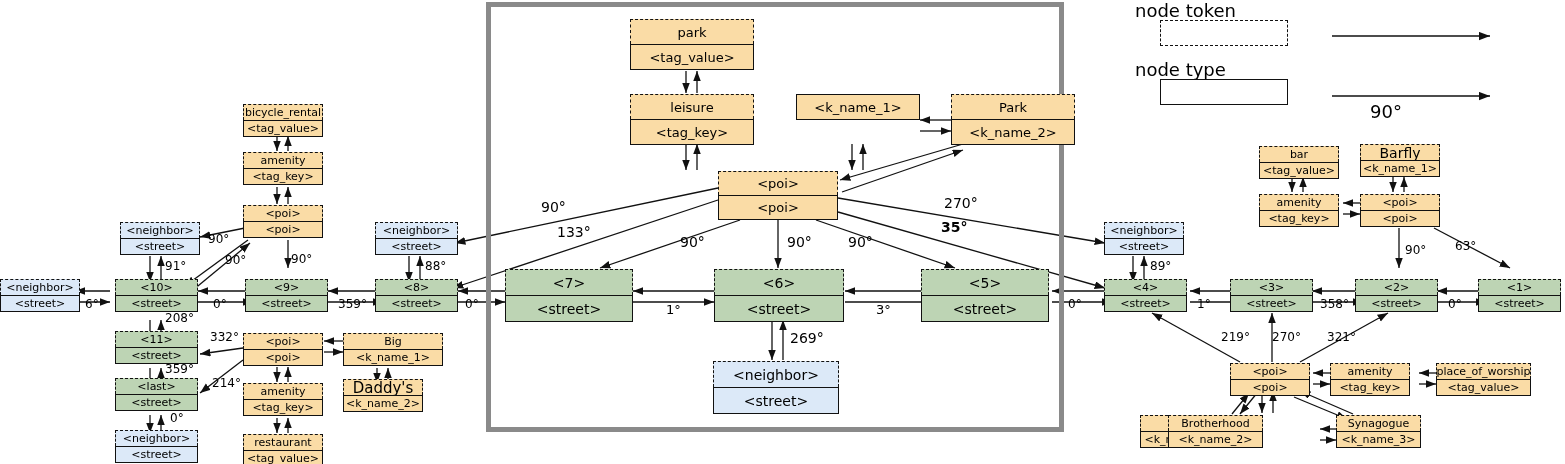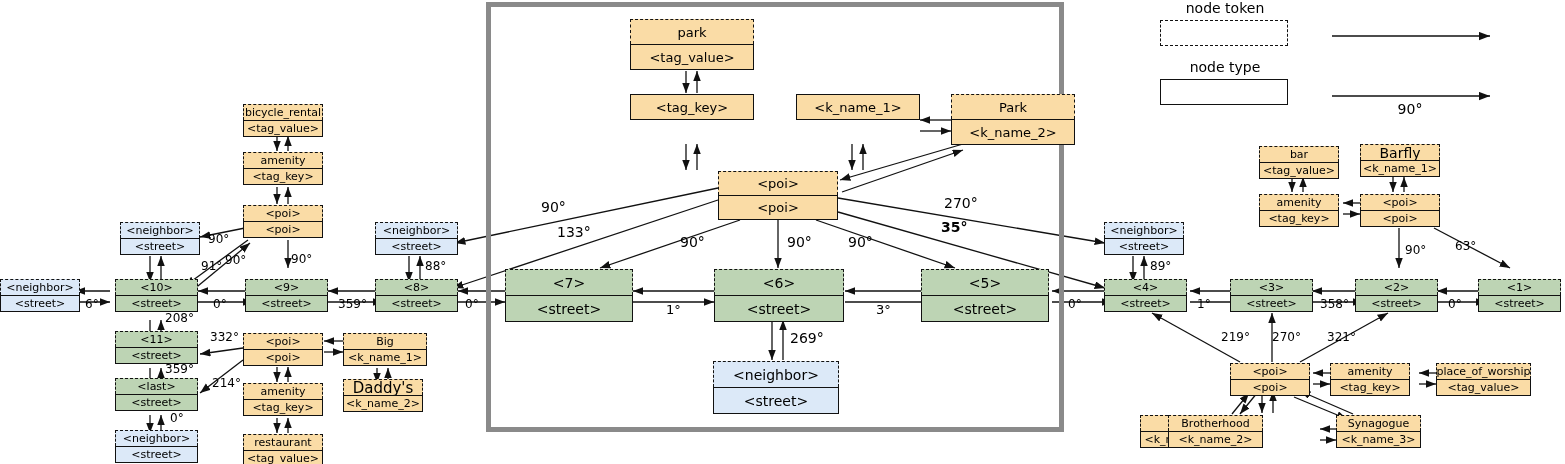--- a/index.html
+++ b/index.html
@@ -14,21 +14,21 @@
   
   .poi  .tok,.poi  .typ{background:#fadca6;}
   .str  .tok,.str  .typ{background:#bdd4b4;}
   .nbr  .tok,.nbr  .typ{background:#dce9f8;}
   
   .s12{font-size:12px;}
   .s13{font-size:13px;}
   .s14{font-size:14px;}
   .lbl{position:absolute;color:#000;white-space:nowrap;}
   .panel{position:absolute;border:5px solid #8a8a8a;box-sizing:border-box;background:transparent;}
-  .lg-title{position:absolute;font-size:14px;color:#000;white-space:nowrap;text-align:center;}
+  .lg-title{position:absolute;font-size:18px;color:#000;white-space:nowrap;text-align:left;}
   .lg-dash{position:absolute;border:1.6px dashed #111;box-sizing:border-box;background:#fff;}
   .lg-solid{position:absolute;border:1.6px solid #111;box-sizing:border-box;background:#fff;}
 </style>
 </head>
 <body>
 
 <div id="root">
 
   <svg id="edges" viewBox="0 0 1565 464">
     <defs>
@@ -202,20 +202,21 @@
   <div class="lg-title" style="left:1135px;top:59px;width:180px;">node type</div>
   <div class="lg-solid" style="left:1160px;top:79px;width:128px;height:26px;"></div>
   <div class="lg-title s14" style="left:1370px;top:101px;width:80px;">90°</div>
 
   <div class="node poi" style="left:630px;top:19px;width:124px;">
     <div class="tok s13" style="height:25px;">park</div>
     <div class="typ s13" style="height:26px;">&lt;tag_value&gt;</div>
   </div>
 
   <div class="node poi" style="left:630px;top:94px;width:124px;">
+    <div class="tok s13" style="height:25px;">leisure</div>
     <div class="typ s13" style="height:26px;">&lt;tag_key&gt;</div>
   </div>
 
   <div class="node poi" style="left:796px;top:94px;width:124px;">
     <div class="typ s13" style="height:26px;">&lt;k_name_1&gt;</div>
   </div>
 
   <div class="node poi" style="left:951px;top:94px;width:124px;">
     <div class="tok s13" style="height:25px;">Park</div>
     <div class="typ s13" style="height:26px;">&lt;k_name_2&gt;</div>
@@ -317,21 +318,21 @@
   <div class="node nbr" style="left:115px;top:430px;width:83px;">
     <div class="tok" style="height:16px;font-size:11px;">&lt;neighbor&gt;</div>
     <div class="typ" style="height:17px;font-size:11px;">&lt;street&gt;</div>
   </div>
 
   <div class="node poi" style="left:243px;top:333px;width:80px;">
     <div class="tok" style="height:16px;font-size:11px;">&lt;poi&gt;</div>
     <div class="typ" style="height:17px;font-size:11px;">&lt;poi&gt;</div>
   </div>
 
-  <div class="node poi" style="left:343px;top:333px;width:84px;">
+  <div class="node poi" style="left:343px;top:333px;width:100px;">
     <div class="tok" style="height:16px;font-size:11px;">Big</div>
     <div class="typ" style="height:17px;font-size:11px;">&lt;k_name_1&gt;</div>
   </div>
 
   <div class="node poi" style="left:343px;top:379px;width:80px;">
     <div class="tok" style="height:16px;font-size:15px;text-align:right;">Daddy's</div>
     <div class="typ" style="height:17px;font-size:11px;">&lt;k_name_2&gt;</div>
   </div>
 
   <div class="node poi" style="left:243px;top:383px;width:80px;">
@@ -340,21 +341,21 @@
   </div>
 
   <div class="node poi" style="left:243px;top:434px;width:80px;">
     <div class="tok" style="height:16px;font-size:11px;">restaurant</div>
     <div class="typ" style="height:17px;font-size:11px;">&lt;tag_value&gt;</div>
   </div>
 
   <div class="lbl s12" style="left:208px;top:232px;">90°</div>
   <div class="lbl s12" style="left:225px;top:253px;">90°</div>
   <div class="lbl s12" style="left:291px;top:252px;">90°</div>
-  <div class="lbl s12" style="left:165px;top:259px;margin-left:36px;">91°</div>
+  <div class="lbl s12" style="left:165px;top:259px;">91°</div>
   <div class="lbl s12" style="left:85px;top:297px;">6°</div>
   <div class="lbl s12" style="left:213px;top:297px;">0°</div>
   <div class="lbl s12" style="left:338px;top:297px;">359°</div>
   <div class="lbl s12" style="left:425px;top:259px;">88°</div>
   <div class="lbl s12" style="left:165px;top:311px;">208°</div>
   <div class="lbl s12" style="left:165px;top:362px;">359°</div>
   <div class="lbl s12" style="left:170px;top:411px;">0°</div>
   <div class="lbl s12" style="left:210px;top:330px;">332°</div>
   <div class="lbl s12" style="left:212px;top:376px;">214°</div>
 

